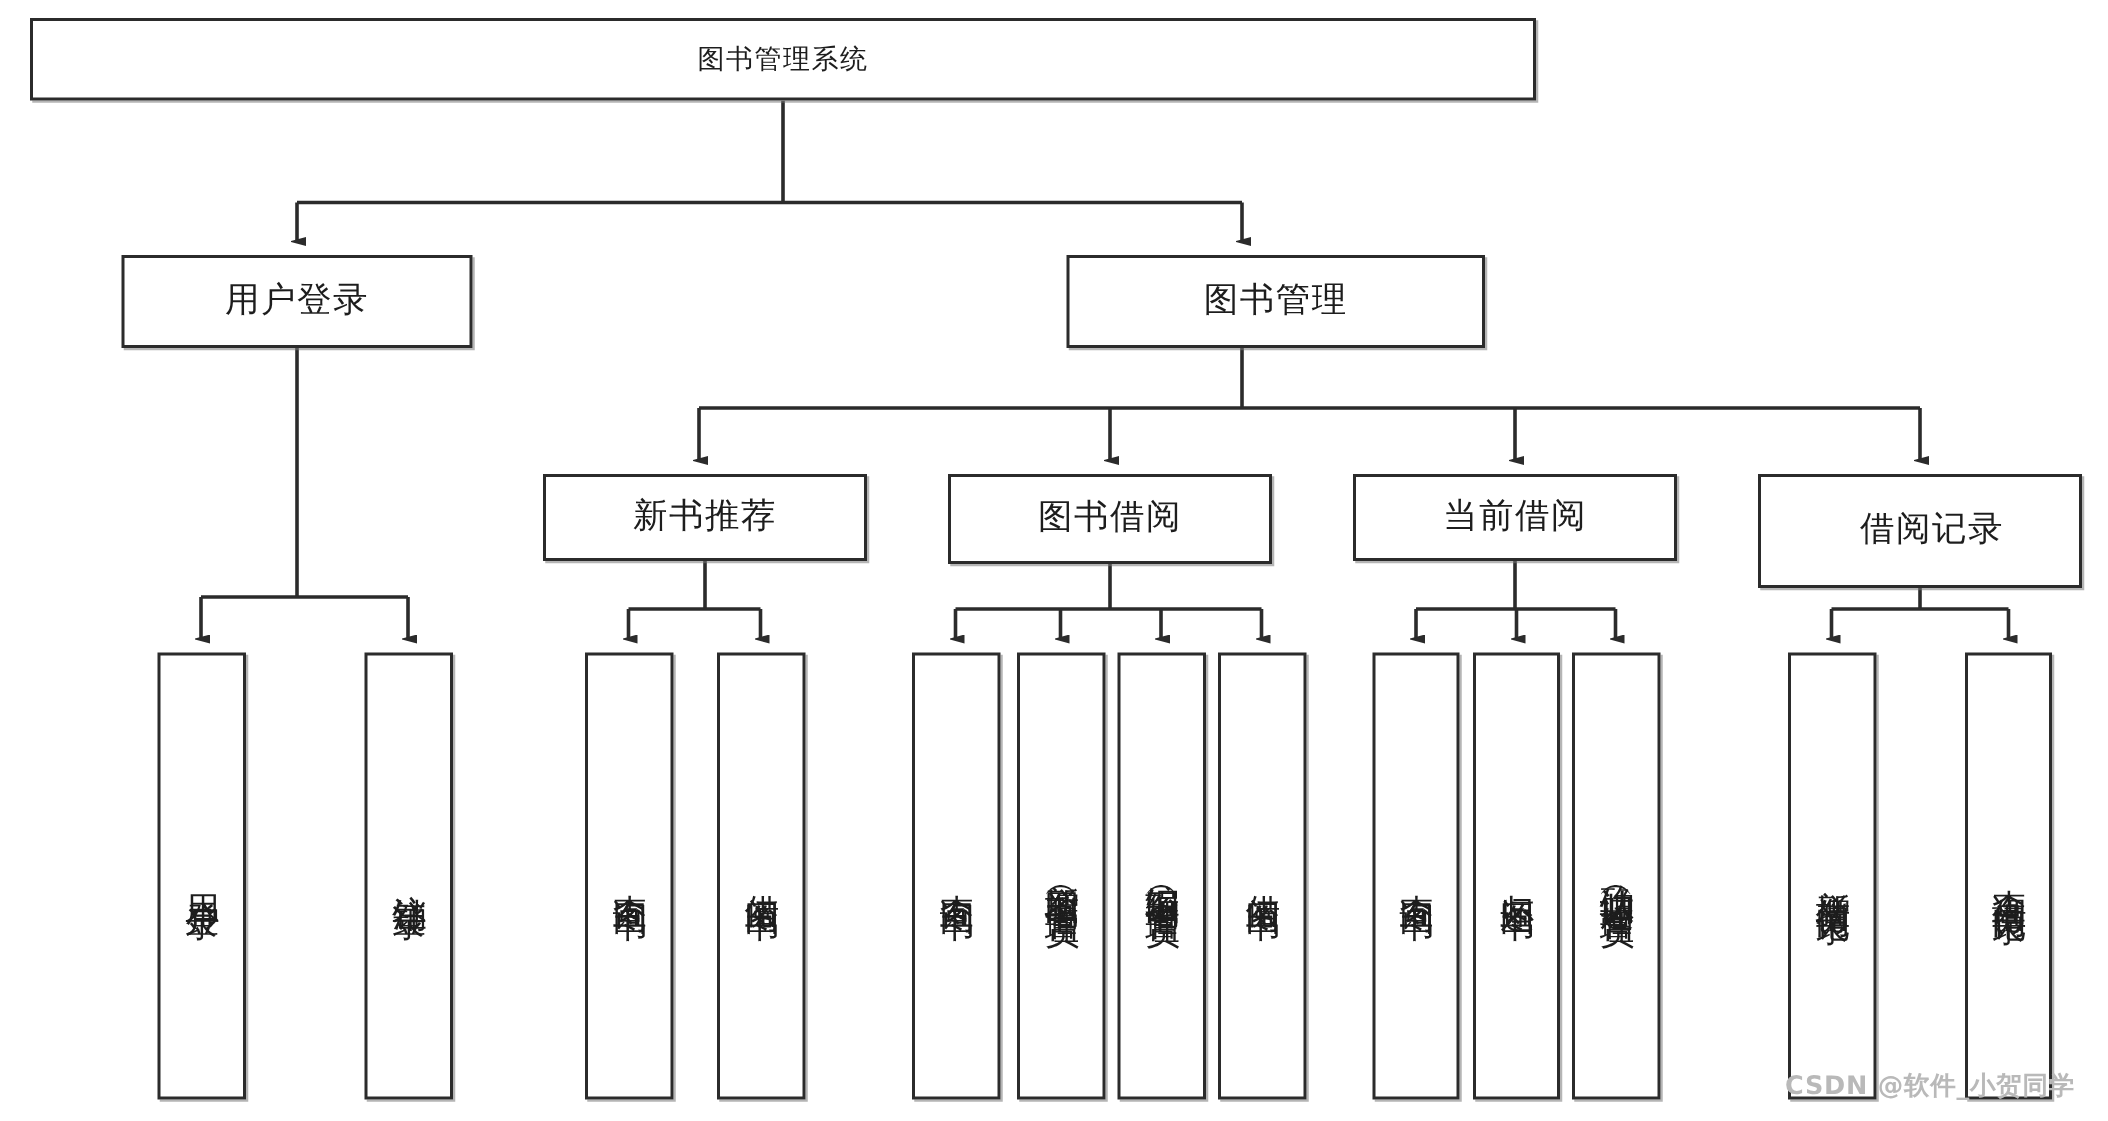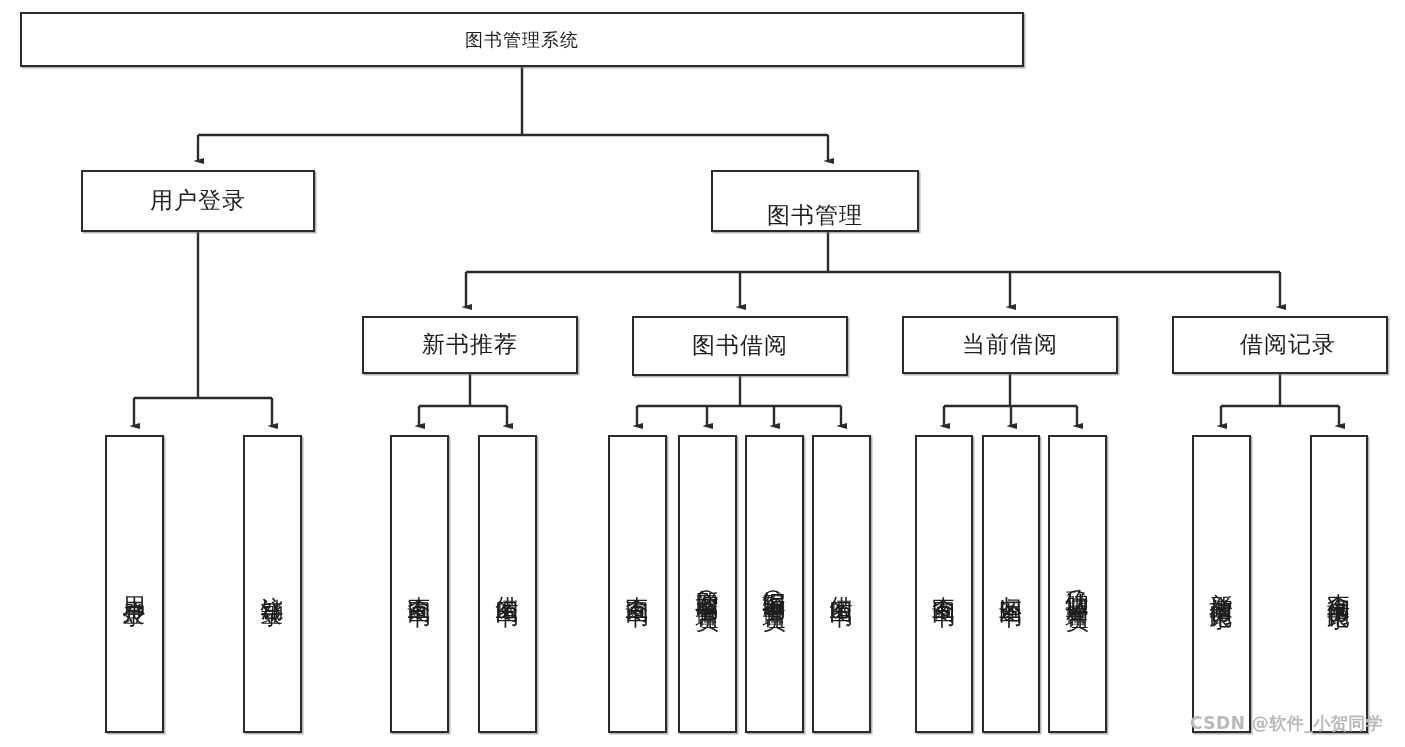--- a/index.html
+++ b/index.html
@@ -119,34 +119,34 @@
     </g>
   </svg>
 
   <div class="node horiz" id="root-node" style="left:20px;top:12px;width:1004px;height:55px;">
     <span>图书管理系统</span>
   </div>
 
   <div class="node horiz" style="left:81px;top:170px;width:234px;height:62px;">
     <span>用户登录</span>
   </div>
-  <div class="node horiz" style="left:711px;top:170px;width:208px;height:62px;align-items:flex-end;">
+  <div class="node horiz" style="left:711px;top:170px;width:279px;height:62px;">
     <span>图书管理</span>
   </div>
 
   <div class="node horiz" style="left:362px;top:316px;width:216px;height:58px;">
     <span>新书推荐</span>
   </div>
   <div class="node horiz" style="left:632px;top:316px;width:216px;height:60px;">
     <span>图书借阅</span>
   </div>
   <div class="node horiz" style="left:902px;top:316px;width:216px;height:58px;justify-content:center;">
     <span>当前借阅</span>
   </div>
-  <div class="node horiz" style="left:1172px;top:316px;width:216px;height:58px;padding-left:16px;">
+  <div class="node horiz" style="left:1172px;top:316px;width:216px;height:76px;padding-left:16px;">
     <span>借阅记录</span>
   </div>
 
   <div class="node vert" style="left:105px;top:435px;width:59px;height:298px;">
     <span>用户登录</span>
   </div>
   <div class="node vert" style="left:243px;top:435px;width:59px;height:298px;">
     <span>注销登录</span>
   </div>
 

